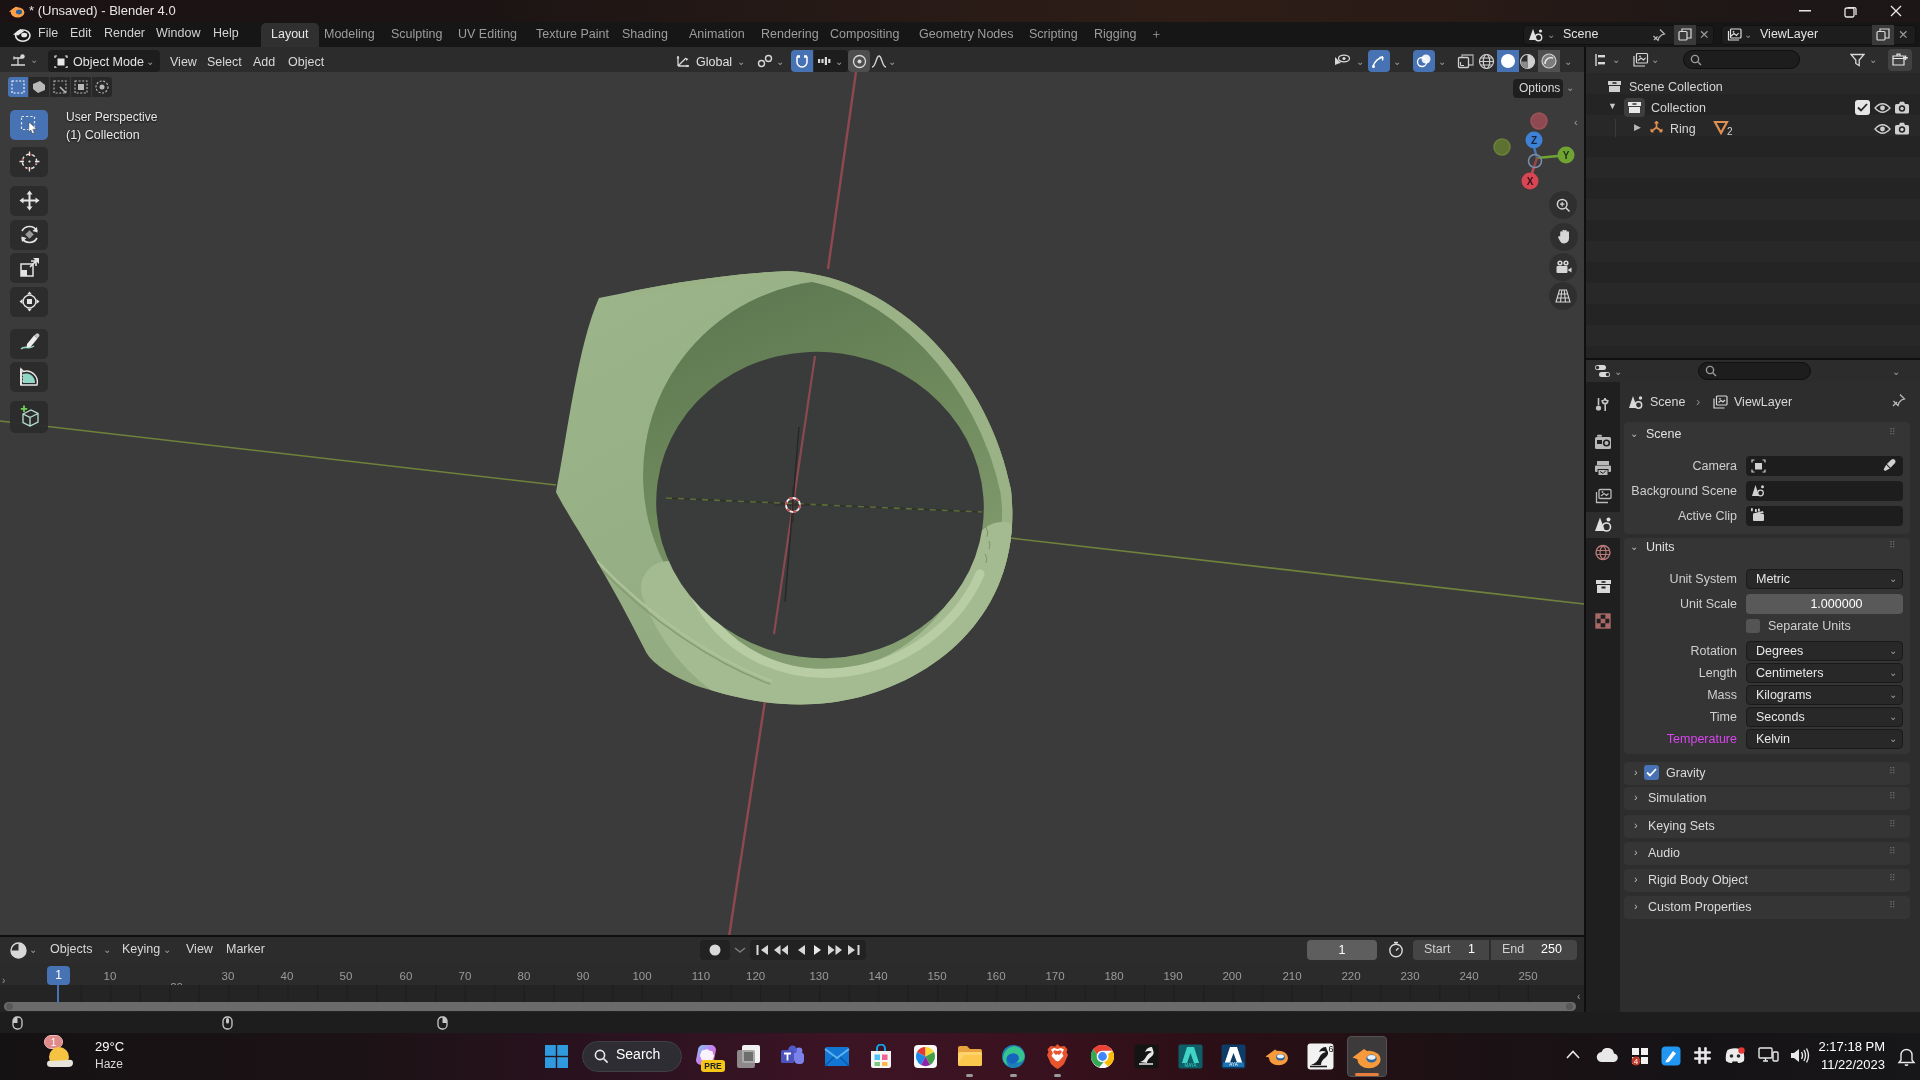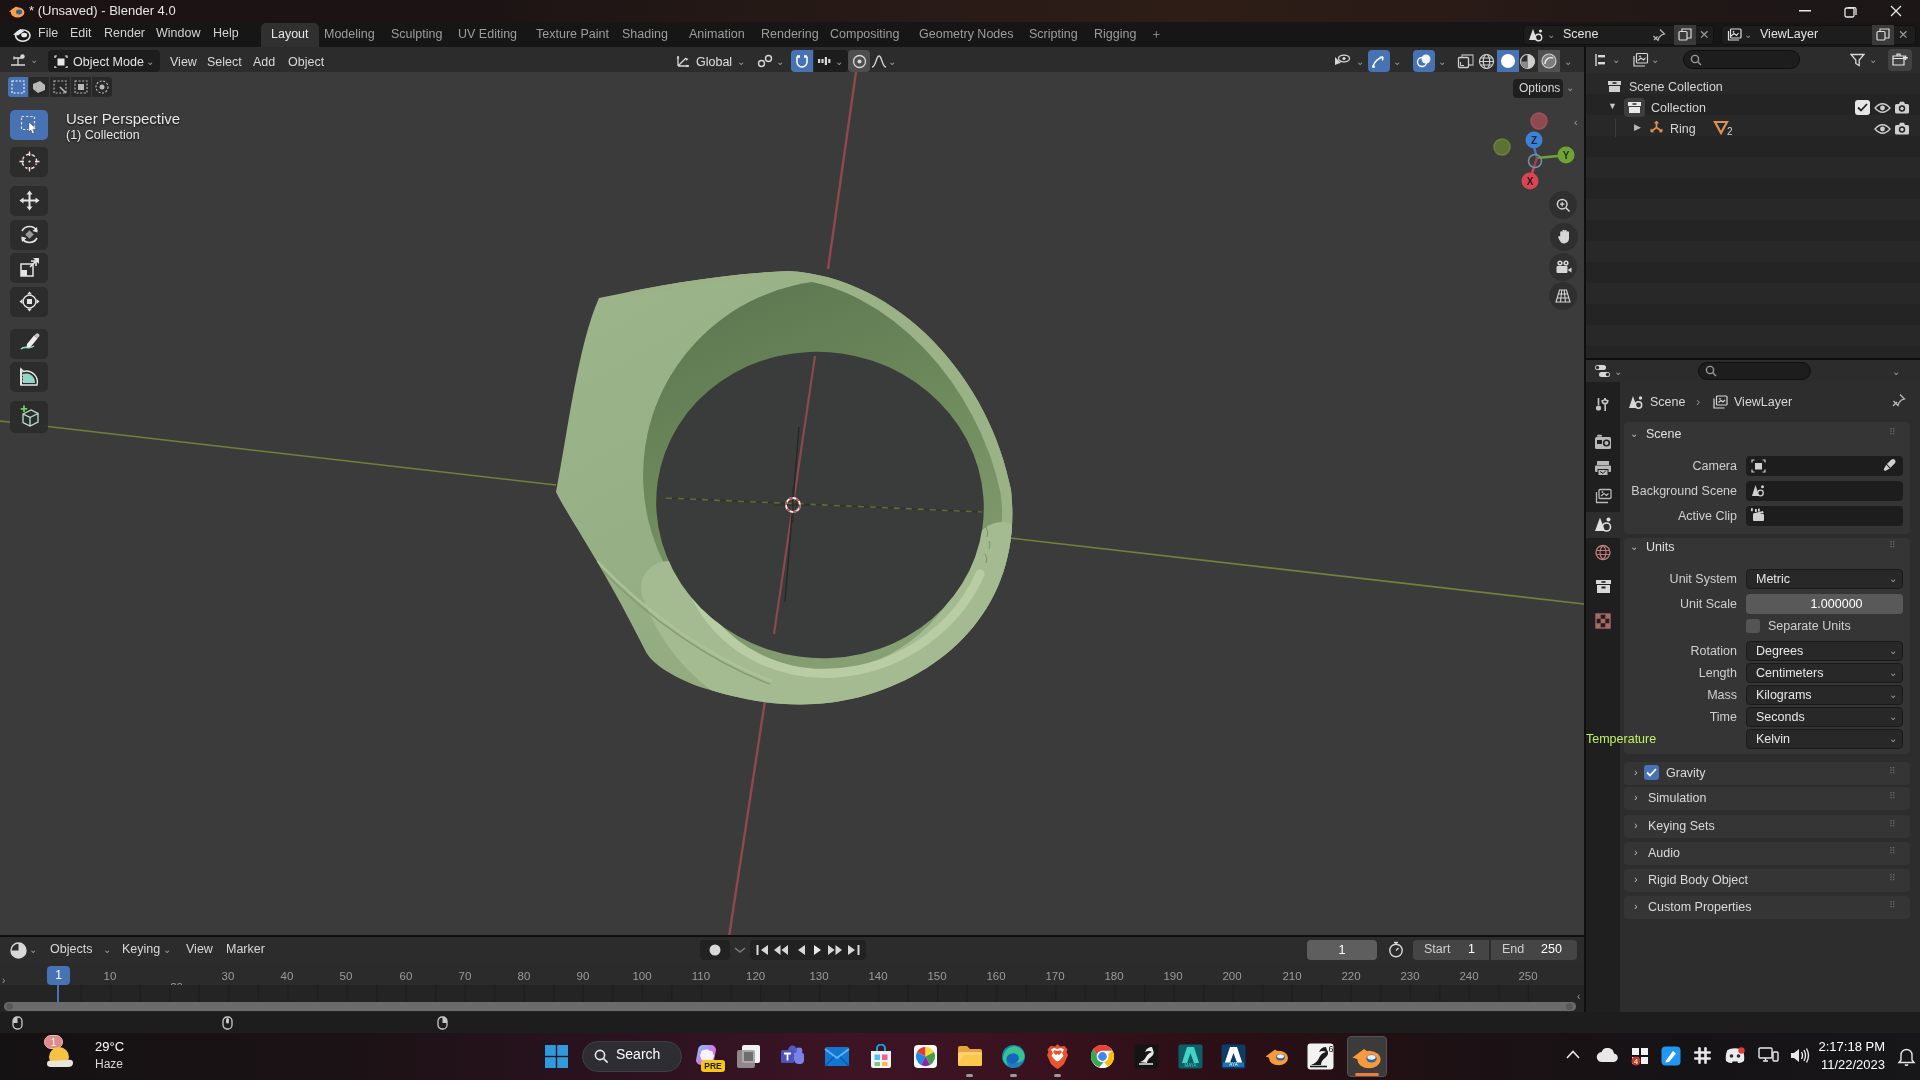--- a/index.html
+++ b/index.html
@@ -347,21 +347,21 @@
     <path d="M4,17 L4,8 A 9,9 0 0 1 16,17 Z" fill="#8fd6c6"></path>
     <path d="M2,19 L2,3" stroke="#e8e6e4" stroke-width="2"></path>
     <path d="M2,6 L4,6 M2,9 L4.6,9 M2,12 L4,12 M2,15 L4.6,15" stroke="#e8e6e4" stroke-width="1"></path>
   </svg>
   <div class="tbtn" style="top:329px;height:32px"></div>
   <svg class="abs" style="left:19px;top:333px" width="22" height="24" viewBox="0 0 22 24">
     <path d="M4,9 L12,5 L19,8.5 L19,17 L11,21 L4,17.5 Z M4,9 L11,12.5 L11,21 M11,12.5 L19,8.5" fill="none" stroke="#b9e0d4" stroke-width="1.3"></path>
     <path d="M5,0.5 L5,7 M1.8,3.8 L8.2,3.8" stroke="#6fcf57" stroke-width="1.8"></path>
   </svg>
 
-  <div class="abs" style="left:66px;top:38px;color:#e9e9e9;font-size:15px;text-shadow:0 1px 2px rgba(0,0,0,0.8)">User Perspective</div>
+  <div class="abs" style="left:66px;top:38px;color:#e9e9e9;font-size:12px;text-shadow:0 1px 2px rgba(0,0,0,0.8)">User Perspective</div>
   <div class="abs" style="left:66px;top:56px;color:#e9e9e9;font-size:12.5px;text-shadow:0 1px 2px rgba(0,0,0,0.8)">(1) Collection</div>
 
   <div class="abs" style="left:1574px;top:44px;color:#9d9d9d;font-size:11px">‹</div>
 
   <div class="navbtn" style="left:1549px;top:119px"></div>
   <svg class="abs" style="left:1556px;top:126px" width="15" height="15" viewBox="0 0 15 15" fill="none" stroke="#d6d6d6" stroke-width="1.5">
     <circle cx="6.2" cy="6.2" r="4.8"></circle>
         <path d="M9.8,9.8 L13.5,13.5"></path>
         <path d="M4,6.2 L8.4,6.2 M6.2,4 L6.2,8.4" stroke-width="1.2"></path>
   </svg>
@@ -766,21 +766,21 @@
     <span class="abs" style="left:0;top:328px;width:151px;text-align:right;color:#cfcfcf">Mass</span>
     <div class="abs" style="left:160px;top:325px;width:157px;height:20px;background:#282828;border-radius:4px;border:1px solid #1a1a1a"></div>
     <span class="abs" style="left:170px;top:328px;color:#e8e8e8">Kilograms</span>
     <span class="abs" style="left:303px;top:329px;color:#9c9c9c;font-size:10px">⌄</span>
 
     <span class="abs" style="left:0;top:350px;width:151px;text-align:right;color:#cfcfcf">Time</span>
     <div class="abs" style="left:160px;top:347px;width:157px;height:20px;background:#282828;border-radius:4px;border:1px solid #1a1a1a"></div>
     <span class="abs" style="left:170px;top:350px;color:#e8e8e8">Seconds</span>
     <span class="abs" style="left:303px;top:351px;color:#9c9c9c;font-size:10px">⌄</span>
 
-    <span class="abs" style="left:0;top:372px;width:151px;color:#bef264">Temperature</span>
+    <span class="abs" style="left:0;top:372px;width:151px;text-align:right;color:#d946ef">Temperature</span>
     <div class="abs" style="left:160px;top:369px;width:157px;height:20px;background:#282828;border-radius:4px;border:1px solid #1a1a1a"></div>
     <span class="abs" style="left:170px;top:372px;color:#e8e8e8">Kelvin</span>
     <span class="abs" style="left:303px;top:373px;color:#9c9c9c;font-size:10px">⌄</span>
 
     <div class="abs" style="left:38px;top:402px;width:286px;height:23px;background:#353535;border-radius:4px"></div>
     <span class="abs" style="left:48px;top:406px;color:#b9b9b9;font-size:11px">›</span>
     <div class="abs" style="left:58px;top:405px;width:15px;height:15px;background:#4772b3;border-radius:3px"></div>
       <svg class="abs" style="left:60px;top:408px" width="11" height="9" viewBox="0 0 11 9" fill="none" stroke="#fff" stroke-width="1.8">
         <path d="M1,4.5 L4,7.5 L10,1"></path>
       </svg>

